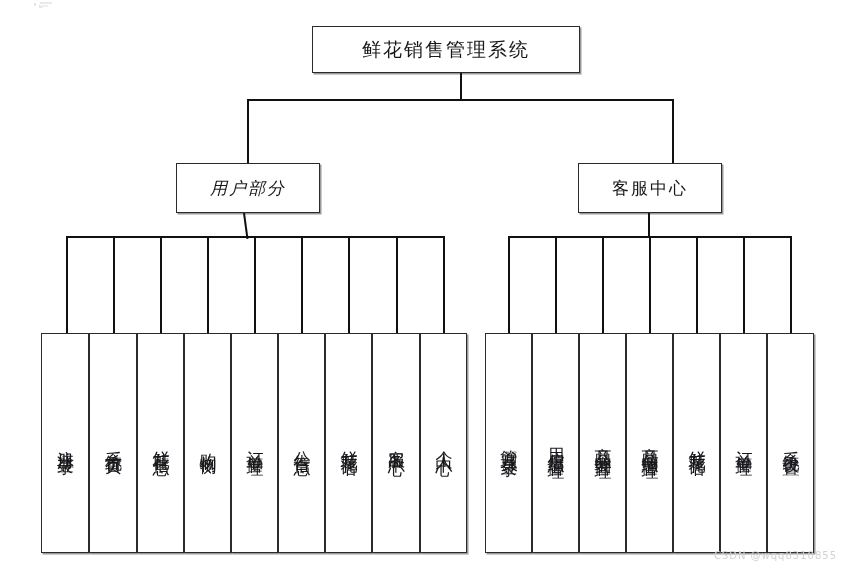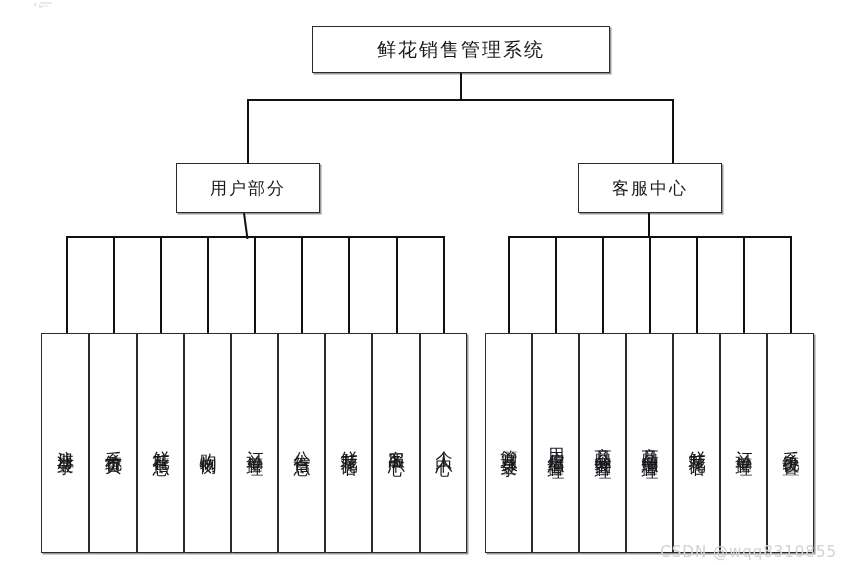--- a/index.html
+++ b/index.html
@@ -32,27 +32,27 @@
     left: 0; right: 0; top: 0; bottom: 0;
     display: flex;
     align-items: center;
     justify-content: center;
     color: #18181c;
     letter-spacing: 1px;
     white-space: nowrap;
   }
 
   
-  .node-root { left: 312px; top: 26px; width: 298px; height: 47px; }
+  .node-root { left: 312px; top: 26px; width: 268px; height: 47px; }
   .node-root .label { font-size: 19px; letter-spacing: 2px; }
 
   
   .node-branch { width: 144px; height: 50px; top: 163px; }
   .node-branch .label { font-size: 17px; letter-spacing: 2px; }
-  .branch-user  { left: 176px; }
+  .branch-user  { left: 176px; font-style: italic; }
   .branch-admin { left: 578px; }
 
   
   .node-leaf { top: 333px; height: 220px; }
   .node-leaf .label {
     writing-mode: vertical-rl;
     text-orientation: upright;
     font-size: 17px;
     line-height: 1.05;
     letter-spacing: 3px;
@@ -65,21 +65,21 @@
   }
   .ln-h { height: 2px; }
   .ln-v { width: 2px; }
 
   
   .watermark {
     position: absolute;
     right: 6px;
     bottom: 4px;
     font-family: "DejaVu Sans", "Liberation Sans", sans-serif;
-    font-size: 15px;
+    font-size: 10px;
     color: #d2d2d2;
     letter-spacing: 1px;
     user-select: none;
     white-space: nowrap;
   }
   .corner-mark {
     position: absolute;
     left: 30px;
     top: 0px;
     width: 26px;

